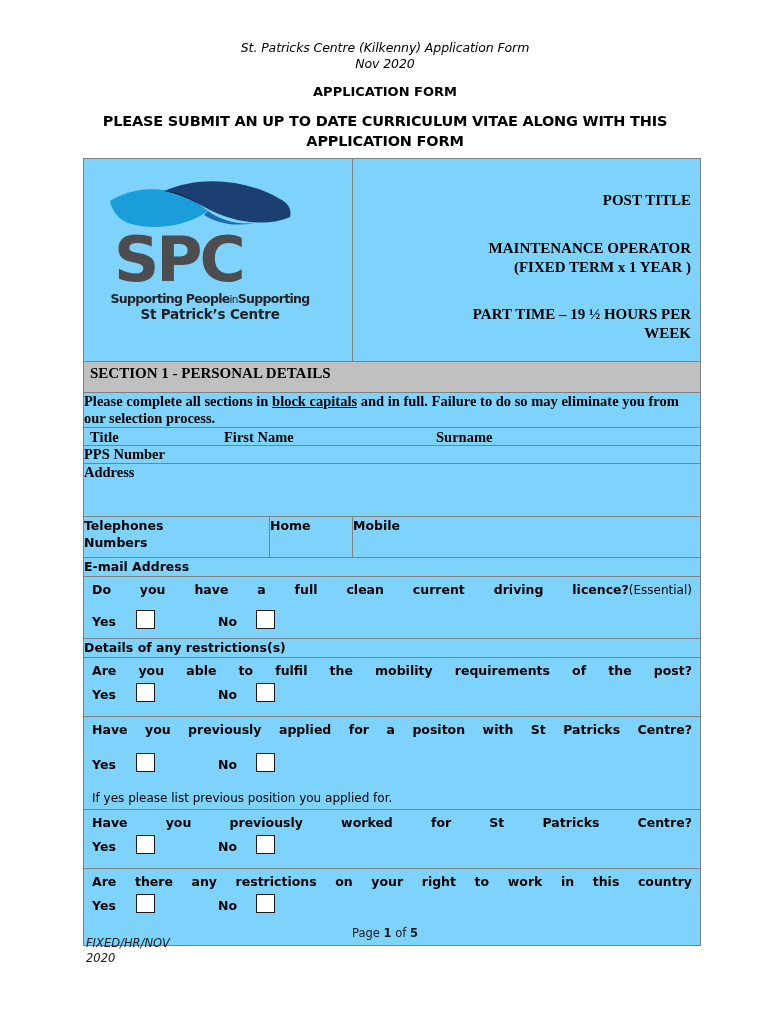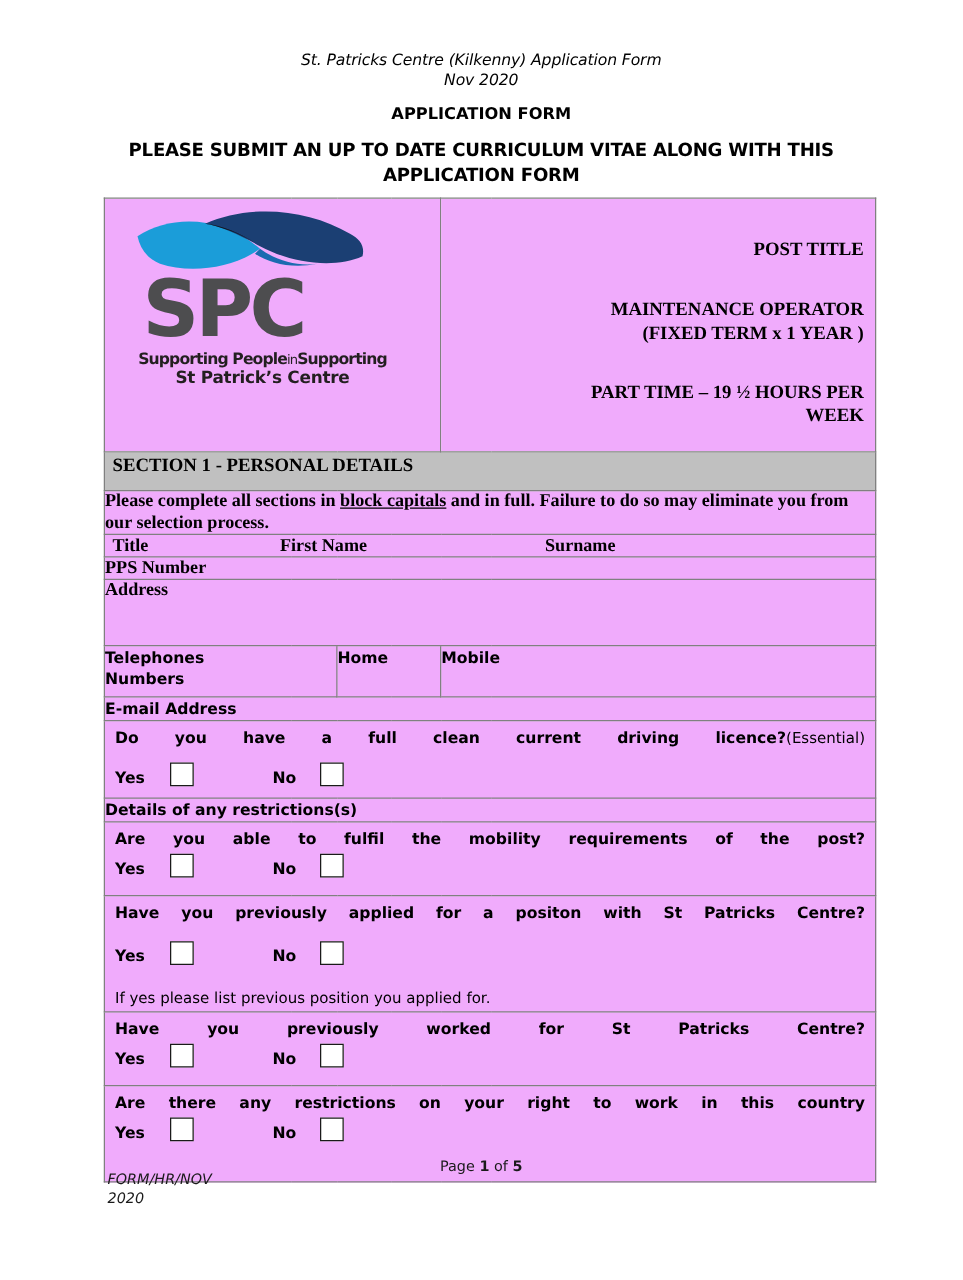--- a/index.html
+++ b/index.html
@@ -57,21 +57,21 @@
     left: 83px;
     top: 158px;
     width: 617px;
     border-collapse: collapse;
     table-layout: fixed;
   }
   .tbl td {
     border: 1.5px solid #808080;
     padding: 0;
     vertical-align: top;
-    background: #f0abfc;
+    background: #7dd3fc;
   }
 
   
   .cell-logo { height: 202px; position: relative; }
   .cell-post {
     height: 202px;
     position: relative;
     text-align: right;
     font-family: "Liberation Serif", serif;
     font-weight: bold;
@@ -79,21 +79,21 @@
   }
   .post-inner { padding: 33px 9px 0 6px; }
   .post-title { margin: 0 0 30px 0; }
   .post-role { margin: 0 0 28px 0; line-height: 19px; }
   .post-hours { margin: 0; line-height: 19px; }
 
   
   .logo {
     position: absolute;
     left: 20px;
-    top: 8px;
+    top: 20px;
     width: 212px;
     height: 142px;
   }
   .logo svg { display: block; }
   .logo-word {
     position: absolute;
     left: 10px;
     top: 50px;
     font-family: "DejaVu Sans", sans-serif;
     font-weight: bold;
@@ -382,17 +382,17 @@
           <span class="cbx no"></span>
         </div>
       </td>
     </tr>
   </tbody>
     </table>
 
   <div class="pagenum"><span>Page </span><b>1</b><span> of </span><b>5</b></div>
 
   <div class="doccode">
-    <div>FORM/HR/NOV</div>
+    <div>FIXED/HR/NOV</div>
     <div>2020</div>
   </div>
 
 </div>
 
 </body></html>

